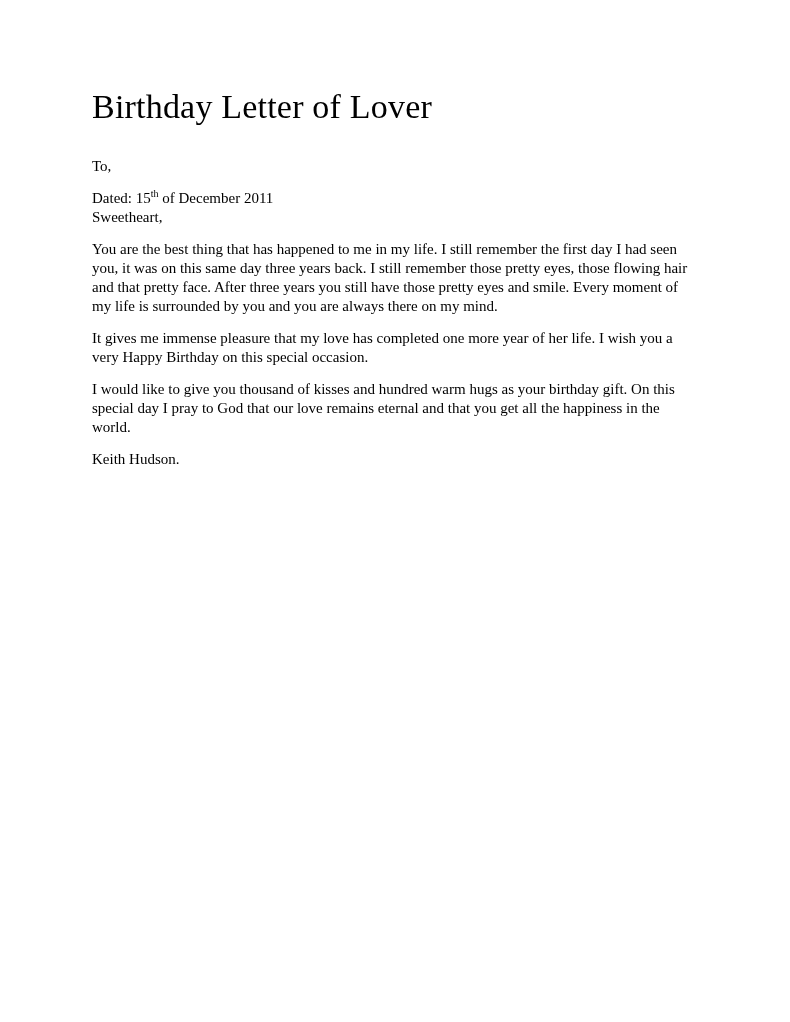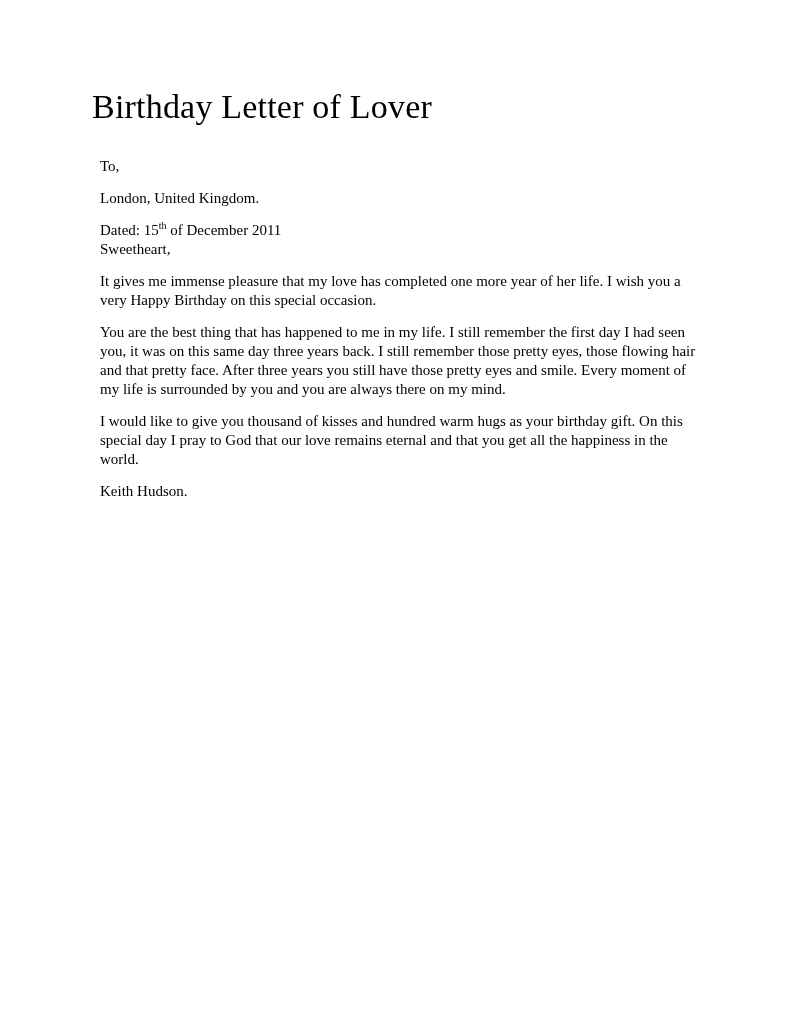--- a/index.html
+++ b/index.html
@@ -22,48 +22,47 @@
   .doc-title {
     font-size: 34px;
     font-weight: 400;
     line-height: 41px;
     margin: 0 0 30px 0;
     letter-spacing: 0.2px;
   }
   .para {
     font-size: 15px;
     line-height: 19px;
-    margin: 0 0 13px 8px;
+    margin: 0 0 13px 0;
   }
   .para sup {
     font-size: 10px;
     line-height: 0;
     vertical-align: super;
   }
 </style>
 </head>
 <body>
 
 <div class="page">
 
   <h1 class="doc-title">Birthday Letter of Lover</h1>
 
   <p class="para">To,</p>
 
 
 
-  <p class="para">London, United Kingdom.</p>
 
   <p class="para">
     <span><span>Dated: 15</span><sup>th</sup><span> of December 2011</span></span><br>
     <span>Sweetheart,</span>
   </p>
 
+  <p class="para">You are the best thing that has happened to me in my life. I still remember the first day I had seen you, it was on this same day three years back. I still remember those pretty eyes, those flowing hair and that pretty face. After three years you still have those pretty eyes and smile. Every moment of my life is surrounded by you and you are always there on my mind.</p>
+
   <p class="para">It gives me immense pleasure that my love has completed one more year of her life. I wish you a very Happy Birthday on this special occasion.</p>
-
-  <p class="para">You are the best thing that has happened to me in my life. I still remember the first day I had seen you, it was on this same day three years back. I still remember those pretty eyes, those flowing hair and that pretty face. After three years you still have those pretty eyes and smile. Every moment of my life is surrounded by you and you are always there on my mind.</p>
 
   <p class="para">I would like to give you thousand of kisses and hundred warm hugs as your birthday gift. On this special day I pray to God that our love remains eternal and that you get all the happiness in the world.</p>
 
 
   <p class="para">Keith Hudson.</p>
 
 </div>
 
 </body></html>

